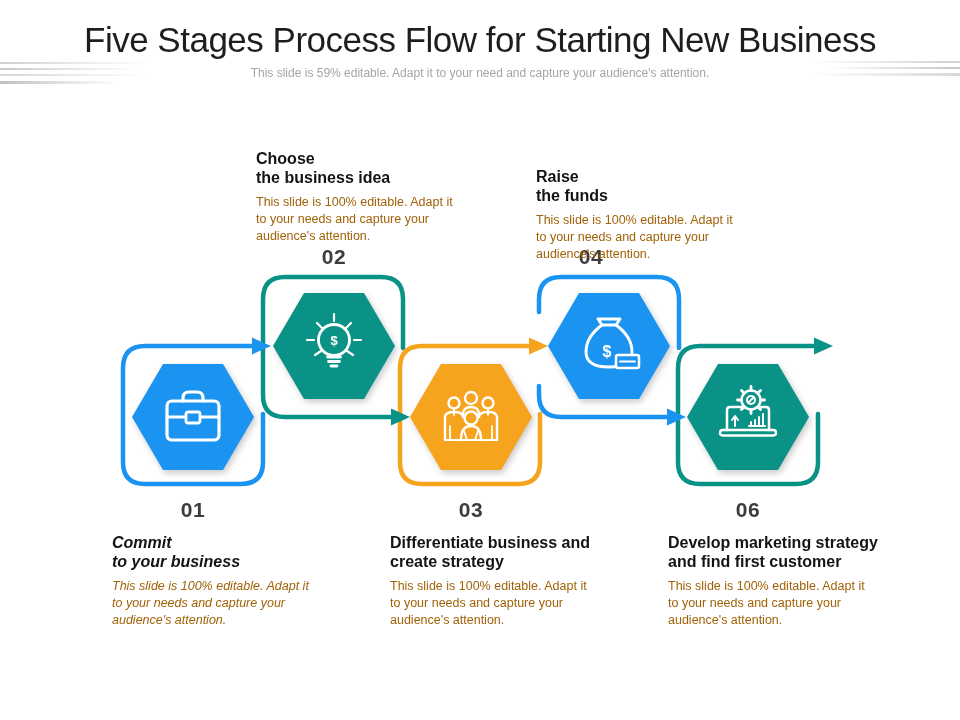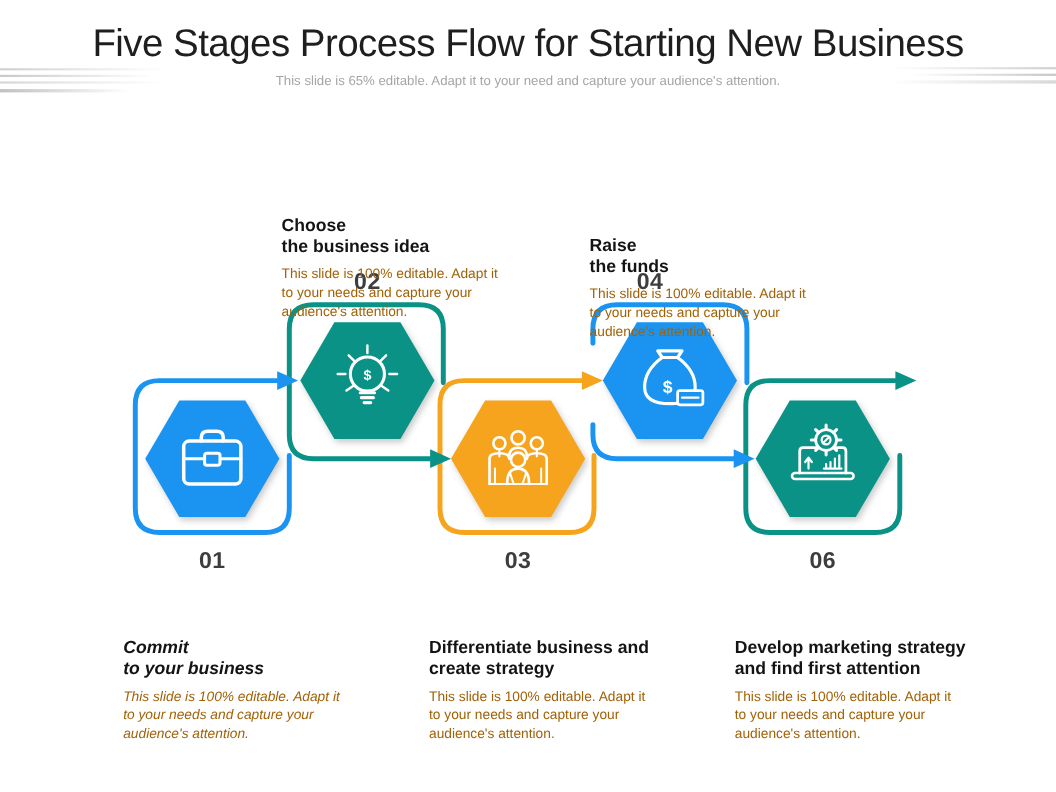--- a/index.html
+++ b/index.html
@@ -19,36 +19,36 @@
   .stripe.left  { left:0; }
   .stripe.right { right:0; }
   .diagram { position:absolute; left:0; top:0; }
   .hex { filter: drop-shadow(2px 3px 3px rgba(100,100,100,0.35)); }
   .bracket { fill:none; stroke-width:4.5; stroke-linecap:round; }
   .icon * { vector-effect:none; }
   .stage-num {
     position:absolute; width:64px; text-align:center;
     font-size:21px; font-weight:bold; color:#3d3d3d; letter-spacing:0.5px;
   }
-  .stage-block { position:absolute; width:222px;margin-top:47px; }
+  .stage-block { position:absolute; width:222px; }
   .stage-heading { font-size:16px; font-weight:bold; color:#141414; line-height:1.17; }
   .stage-heading span { display:block; }
   .stage-body {
     margin-top:7px; font-size:12.5px; color:#a16207; line-height:1.34;
     white-space:pre-line;
   }
   svg text.glyph { font-family:"Liberation Sans", sans-serif; font-weight:bold; fill:#ffffff; }
 </style>
 </head>
 <body>
 
 <div class="slide">
 
   <div class="title">Five Stages Process Flow for Starting New Business</div>
-  <div class="subtitle">This slide is 65% editable. Adapt it to your need and capture your audience's attention.</div>
+  <div class="subtitle">This slide is 59% editable. Adapt it to your need and capture your audience's attention.</div>
 
   <div class="stripe left" style="top:62px;width:150px;background:linear-gradient(to right,#d0d0d0,rgba(255,255,255,0));"></div>
   <div class="stripe left" style="top:68px;width:140px;background:linear-gradient(to right,#c9c9c9,rgba(255,255,255,0));"></div>
   <div class="stripe left" style="top:74px;width:150px;background:linear-gradient(to right,#d6d6d6,rgba(255,255,255,0));"></div>
   <div class="stripe left" style="top:81px;width:118px;height:3px;background:linear-gradient(to right,#c0c0c0,rgba(255,255,255,0));"></div>
   <div class="stripe right" style="top:61px;width:150px;background:linear-gradient(to left,#d0d0d0,rgba(255,255,255,0));"></div>
   <div class="stripe right" style="top:67px;width:132px;background:linear-gradient(to left,#c6c6c6,rgba(255,255,255,0));"></div>
   <div class="stripe right" style="top:73px;width:150px;height:3px;background:linear-gradient(to left,#d8d8d8,rgba(255,255,255,0));"></div>
 
   <svg class="diagram" width="960" height="720" viewBox="0 0 960 720">
@@ -165,20 +165,20 @@
       <span>create strategy</span>
     </div>
     <div class="stage-body">This slide is 100% editable. Adapt it
 to your needs and capture your
 audience's attention.</div>
   </div>
 
   <div class="stage-block" style="left:668px;top:534px;">
     <div class="stage-heading">
       <span>Develop marketing strategy</span>
-      <span>and find first attention</span>
+      <span>and find first customer</span>
     </div>
     <div class="stage-body">This slide is 100% editable. Adapt it
 to your needs and capture your
 audience's attention.</div>
   </div>
 
 </div>
 
 </body></html>

